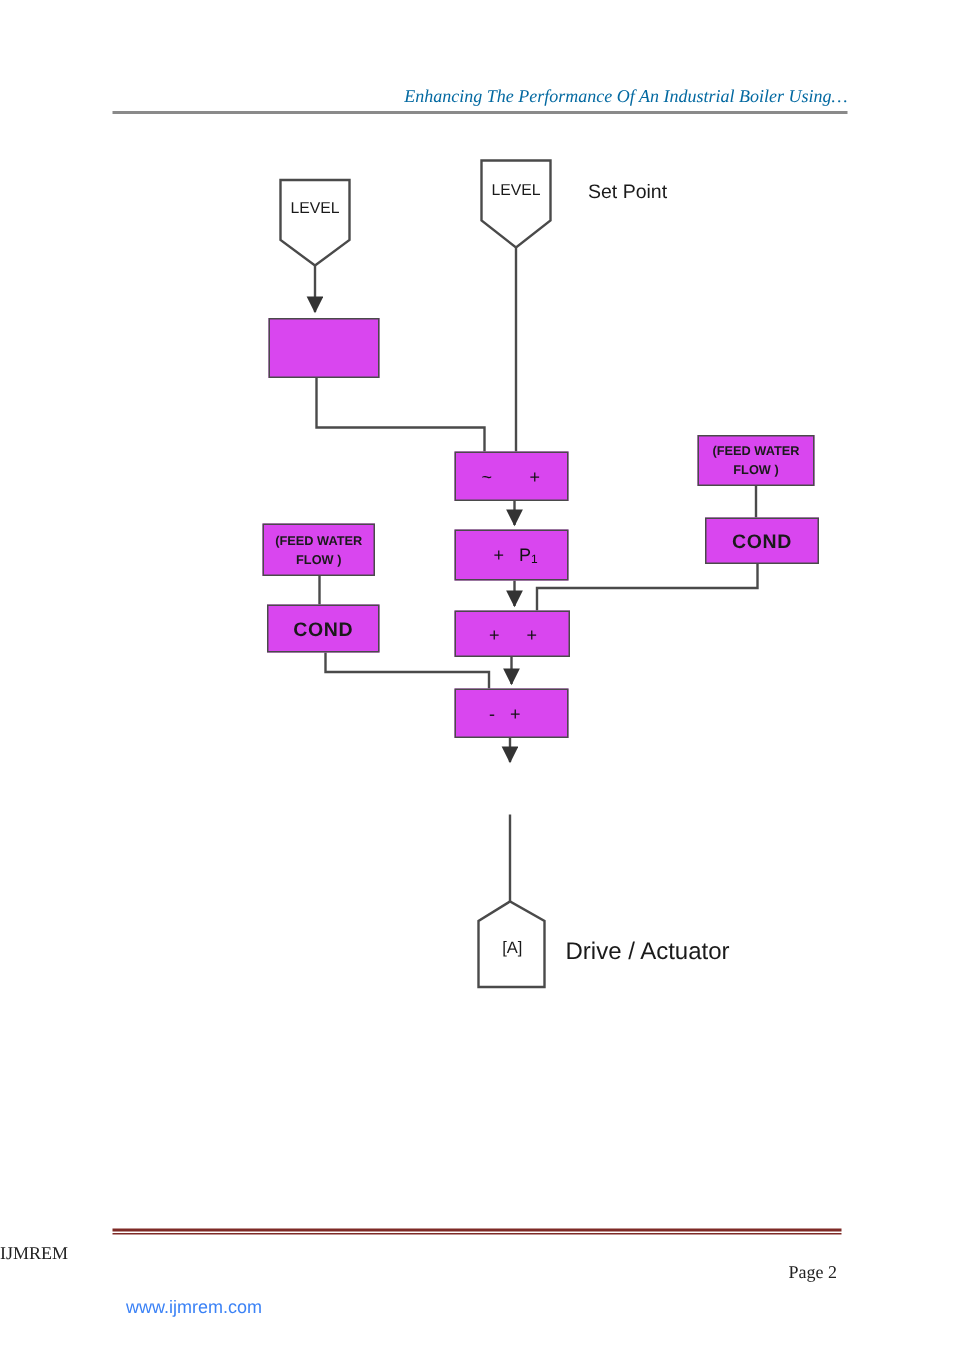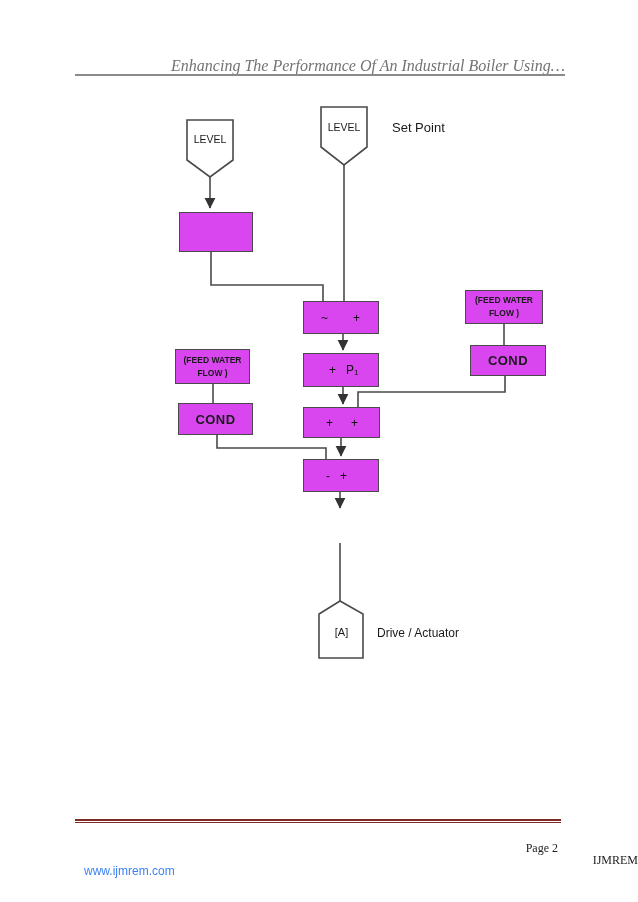--- a/index.html
+++ b/index.html
@@ -1,21 +1,21 @@
 <!DOCTYPE html>
 <html><head>
 <meta charset="utf-8">
 <style>
   html,body{margin:0;padding:0;background:#ffffff;}
   .page{position:relative;width:638px;height:902px;background:#ffffff;overflow:hidden;
         font-family:"Liberation Sans",sans-serif;color:#1a1a1a;}
 
   
   .header-title{position:absolute;top:57px;right:73px;font-family:"Liberation Serif",serif;
-                font-style:italic;font-size:16px;color:#737373;white-space:nowrap;}
+                font-style:italic;font-size:12px;color:#0369a1;white-space:nowrap;}
   .header-rule{position:absolute;top:74px;left:75px;width:490px;height:2px;background:#8a8a8a;}
 
   
   .dbox{position:absolute;box-sizing:border-box;border:1.6px solid #4a4a4a;background:#d946ef;
         display:flex;align-items:center;justify-content:center;text-align:center;}
   .sum-sym{position:absolute;top:0;bottom:0;display:flex;align-items:center;font-size:12px;color:#111;}
 
   
   .transmitter{left:179px;top:212px;width:74px;height:40px;}
   .sum1{left:303px;top:301px;width:76px;height:33px;}
@@ -26,34 +26,34 @@
   .condl{left:178px;top:403px;width:75px;height:32px;font-size:13px;font-weight:600;letter-spacing:.4px;}
   .sum2{left:303px;top:407px;width:77px;height:31px;}
   .sum3{left:303px;top:459px;width:76px;height:33px;}
   .p1box{left:303px;top:511px;width:76px;height:32px;font-family:"DejaVu Sans Mono",monospace;font-size:11px;}
 
   
   .lvl-left{position:absolute;left:187px;top:133px;width:46px;text-align:center;font-size:10.5px;}
   .lvl-right{position:absolute;left:321px;top:121px;width:46px;text-align:center;font-size:10.5px;}
   .set-point{position:absolute;left:392px;top:120px;font-size:13px;}
   .a-label{position:absolute;left:319px;top:626px;width:45px;text-align:center;font-size:11px;}
-  .drive-label{position:absolute;left:377px;top:626px;font-size:12px;}
+  .drive-label{position:absolute;left:377px;top:626px;font-size:16px;}
   .gain-sub{font-size:8px;position:relative;top:2px;}
 
   svg.wires{position:absolute;left:0;top:0;pointer-events:none;}
 
   
   .caption{position:absolute;left:0;right:0;top:665px;text-align:center;
            font-family:"Liberation Serif",serif;font-weight:bold;font-size:11.5px;color:#111;}
 
   
   .footer-rule{position:absolute;left:75px;width:486px;top:819px;height:1px;background:#fff;
                border-top:2.5px solid #7e2a26;border-bottom:1.5px solid #7e2a26;}
   .footer-left{position:absolute;left:84px;top:864px;font-family:Liberation Sans, sans-serif;font-size:12px;color:#3b82f6;}
-  .footer-center{position:absolute;left:0;right:0;top:853px;text-align:right;
+  .footer-center{position:absolute;left:0;right:0;top:828px;text-align:left;
                  font-family:"Liberation Serif",serif;font-size:12px;color:#222;}
   .footer-right{position:absolute;right:80px;top:828px;font-family:"Liberation Serif",serif;font-size:12px;color:#222;margin-top:13px;}
 </style>
 </head>
 <body>
 
 <div class="page">
 
   <div class="header-title">Enhancing The Performance Of An Industrial Boiler Using…</div>
   <div class="header-rule"></div>

